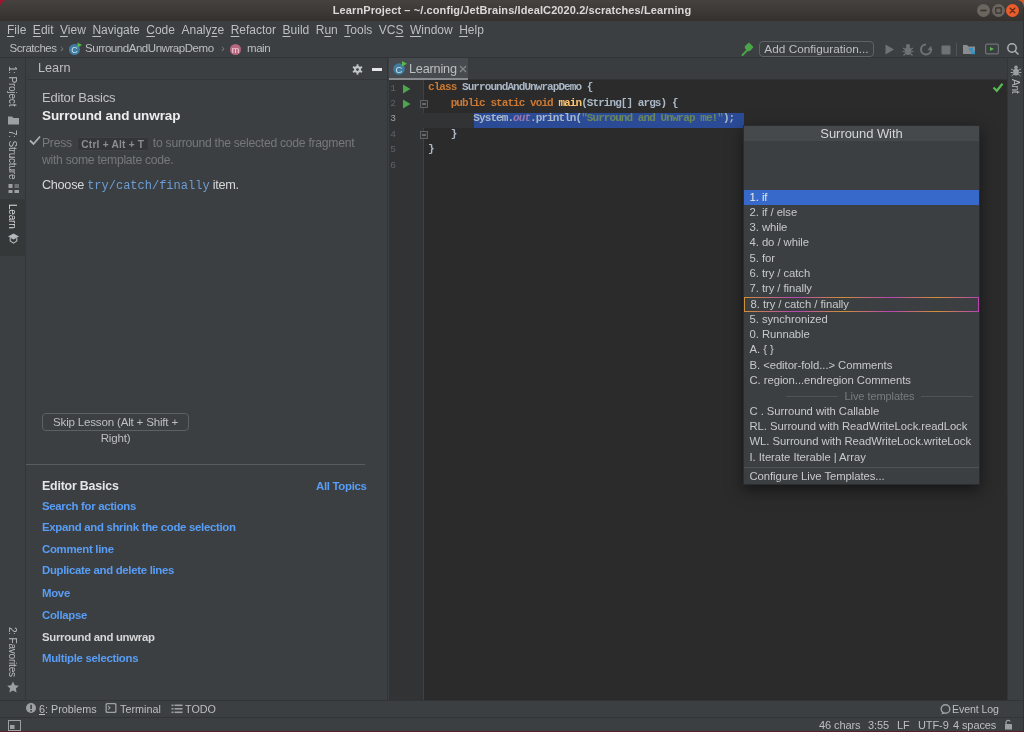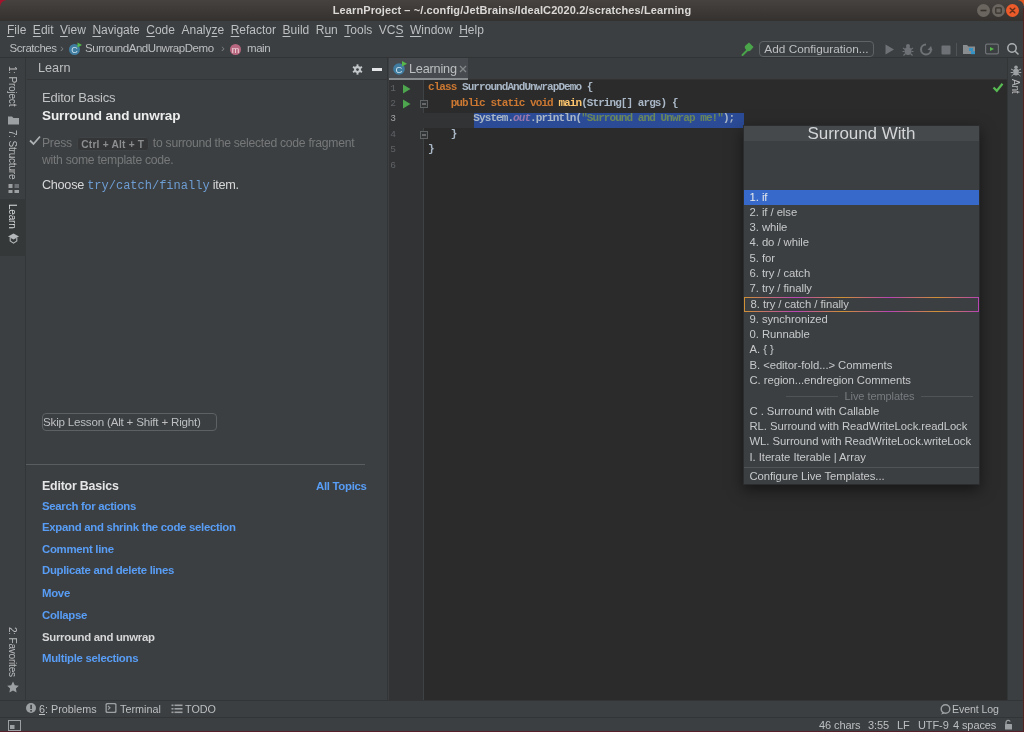--- a/index.html
+++ b/index.html
@@ -52,21 +52,21 @@
   .kw { color:#cc7832;text-align:right; }
   .mtd { color:#ffc66d; font-weight:bold; }
   .fld { color:#9876aa; font-style:italic; }
   .str { color:#6a8759; }
 
   #rightstripe { left:1007px; top:58px; width:17px; height:642px; background:#3c3f41; border-left:1px solid #333637; }
 
   
   #popup { left:743px; top:125px; width:237px; background:#3c3f41; border:1px solid #2a2c2d;
     box-shadow:0 5px 14px rgba(0,0,0,.5); font-size:11.3px; letter-spacing:-0.06px; color:#c7c9cb; }
-  #popup-hdr { height:15px; background:#46494b; text-align:center; line-height:15px; font-size:17px; color:#d3d5d7; }
+  #popup-hdr { height:15px; background:#46494b; text-align:center; line-height:15px; font-size:13px; color:#d3d5d7; }
   .pitem { height:15.3px; line-height:15.3px; padding-left:5.5px; white-space:nowrap; }
   .psel { background:#3669c9; color:#e8eaec;margin-top:45px; }
   .phl { border:1px solid; line-height:13.3px;
     border-image:linear-gradient(90deg,#cf9135,#b844b4 22%,#cf9135 42%,#b844b4 62%,#cf9135 82%,#b844b4) 1; }
   .psep { height:15.3px; display:flex; align-items:center; color:#787c80; font-size:11px;margin-left:36px; }
   .psep:before,.psep:after { content:""; flex:1; border-top:1px solid #515456; margin:0 6px; }
   .pline { border-top:1px solid #515456; }
 
   
   #toolbottom { left:0; top:700px; width:1024px; height:17px; background:#3c3f41; border-top:1px solid #323435; }
@@ -242,22 +242,22 @@
 <div class="abs" style="left:42px;top:108px;font-size:13.5px;font-weight:bold;color:#eceded;letter-spacing:-0.1px;">Surround and unwrap</div>
 
 <div class="abs" style="left:29px;top:134.5px;">
   <svg width="12" height="11">
       <path d="M1 5.5 L4.5 9 L11 1.5" stroke="#aeb1b3" stroke-width="1.8" fill="none"></path>
     </svg>
 </div>
 <div class="abs" style="left:42px;top:135px;font-size:12.2px;color:#767879;line-height:16px;letter-spacing:-0.28px;">Press<span style="background:#333537;border:1px solid #404345;border-radius:3px;padding:0.5px 3.5px;font-weight:bold;color:#8c8e90;font-size:10.2px;letter-spacing:0.2px;margin:0 1px 0 5px;">Ctrl + Alt + T</span> to surround the selected code fragment<br>with some template code.</div>
 <div class="abs" style="left:42px;top:178px;font-size:12.7px;color:#d6d7d8;letter-spacing:-0.3px;">Choose <span style="font-family:'Liberation Mono',monospace;font-size:12px;color:#6d9dd3;letter-spacing:0;">try/catch/finally</span> item.</div>
 
-<div class="abs" style="left:42px;top:413px;width:175px;height:18px;border:1px solid #5e6163;border-radius:4px;
-     font-size:11.6px;color:#bdbfc1;text-align:left;line-height:16px;letter-spacing:-0.2px;">Skip Lesson (Alt + Shift + Right)</div>
+<div class="abs" style="left:42px;top:413px;width:147px;height:18px;border:1px solid #5e6163;border-radius:4px;
+     font-size:11.6px;color:#bdbfc1;text-align:center;line-height:16px;letter-spacing:-0.2px;">Skip Lesson (Alt + Shift + Right)</div>
 
 <div class="abs" style="left:26px;top:464px;width:339px;height:1px;background:#5a5d5f;"></div>
 
 <div class="abs" style="left:42px;top:479px;font-size:12.4px;font-weight:bold;color:#e4e5e6;letter-spacing:-0.2px;">Editor Basics</div>
 <div class="abs blue" style="left:316px;top:480px;font-size:11.4px;font-weight:bold;letter-spacing:-0.3px;">All Topics</div>
 <div class="lesson-link blue" style="top:499.5px;">Search for actions</div>
 <div class="lesson-link blue" style="top:521px;">Expand and shrink the code selection</div>
 <div class="lesson-link blue" style="top:542.7px;">Comment line</div>
 <div class="lesson-link blue" style="top:564.3px;">Duplicate and delete lines</div>
 <div class="lesson-link blue" style="top:586.5px;">Move</div>
@@ -345,21 +345,21 @@
   <div id="popup-hdr">Surround With</div>
   <div style="height:3.5px;"></div>
   <div class="pitem psel">1. if</div>
   <div class="pitem">2. if / else</div>
   <div class="pitem">3. while</div>
   <div class="pitem">4. do / while</div>
   <div class="pitem">5. for</div>
   <div class="pitem">6. try / catch</div>
   <div class="pitem">7. try / finally</div>
   <div class="pitem phl">8. try / catch / finally</div>
-  <div class="pitem">9. synchronized</div>
+  <div class="pitem">5. synchronized</div>
   <div class="pitem">0. Runnable</div>
   <div class="pitem">A. { }</div>
   <div class="pitem">B. &lt;editor-fold...&gt; Comments</div>
   <div class="pitem">C. region...endregion Comments</div>
   <div class="psep">Live templates</div>
   <div class="pitem">C . Surround with Callable</div>
   <div class="pitem">RL. Surround with ReadWriteLock.readLock</div>
   <div class="pitem">WL. Surround with ReadWriteLock.writeLock</div>
   <div class="pitem">I. Iterate Iterable | Array</div>
   <div style="height:2px;"></div>

